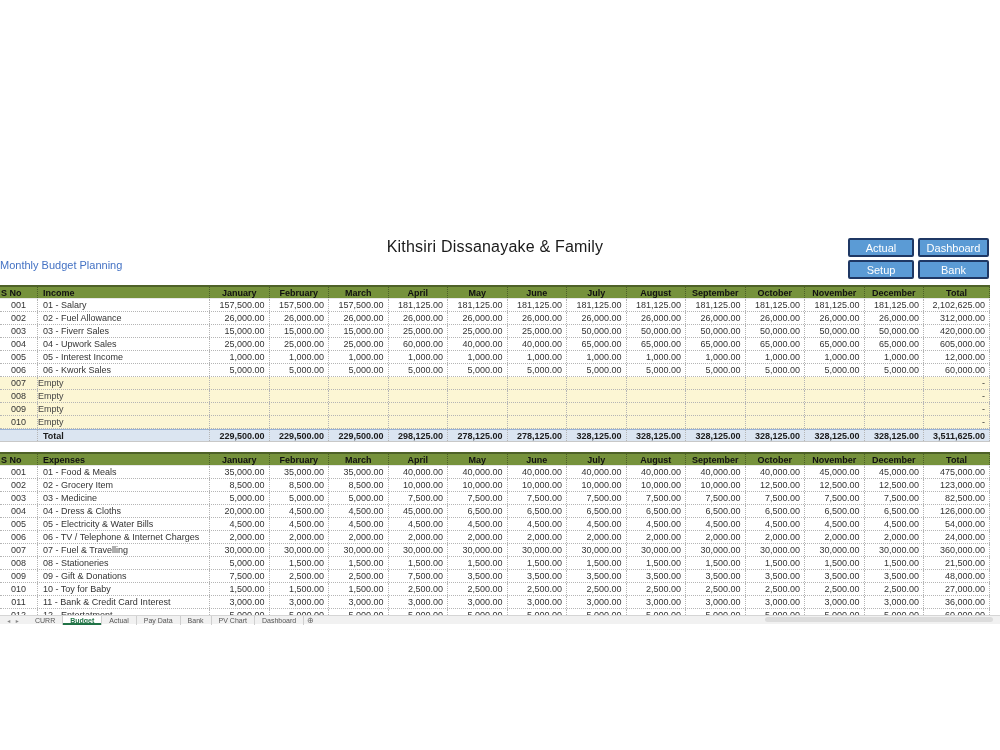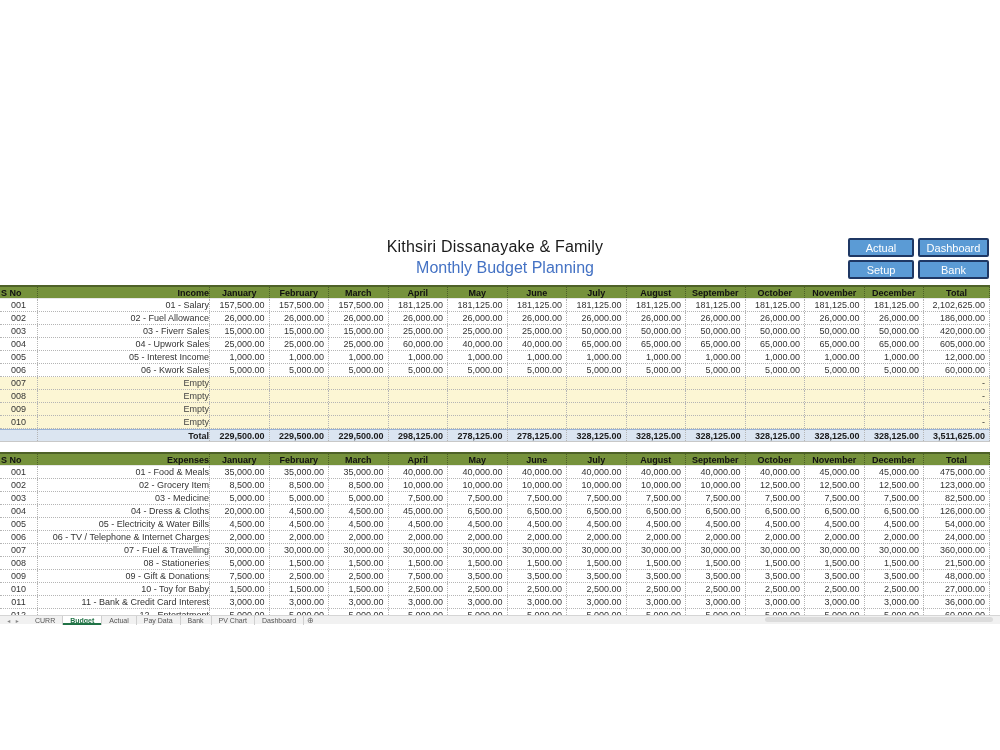--- a/index.html
+++ b/index.html
@@ -5,22 +5,22 @@
   html,body{margin:0;padding:0;}
   body{
     width:1000px;height:750px;background:#ffffff;position:relative;overflow:hidden;
     font-family:"Liberation Sans",sans-serif;
   }
   .page-title{
     position:absolute;top:238px;left:0;width:990px;text-align:center;
     font-size:16px;font-weight:normal;color:#1a1a1a;letter-spacing:.2px;
   }
   .page-subtitle{
-    position:absolute;top:259px;left:10px;width:990px;text-align:center;
-    font-size:16px;color:#4472C4;
+    position:absolute;top:259px;left:0;width:990px;text-align:left;
+    font-size:11px;color:#4472C4;
   }
   .nav-buttons{
     position:absolute;top:238px;left:848px;
     display:grid;grid-template-columns:66px 71px;grid-template-rows:19px 19px;gap:3px 4px;
   }
   .btn{
     background:#5B9BD5;border:2px solid #1F3864;border-radius:2px;color:#ffffff;
     font-size:11px;display:flex;align-items:center;justify-content:center;
     box-sizing:border-box;cursor:pointer;
   }
@@ -33,21 +33,21 @@
   }
   .thead{
     background:#76923C;font-weight:bold;color:#111;
     border-top:2px solid #4E6128;border-bottom:1px solid #e8e8e8;height:14px;line-height:12px;
   }
   .cell{
     box-sizing:border-box;border-right:1px dotted #b5b5b5;overflow:hidden;white-space:nowrap;
   }
   .thead .cell{border-right:1px dotted rgba(0,0,0,0.35);}
   .c-sno{width:38px;text-align:center;}
-  .c-name{width:172px;padding-left:5px;text-align:right;}
+  .c-name{width:172px;padding-left:5px;}
   .c-m{width:59.5px;text-align:right;padding-right:4px;}
   .c-total{width:66px;text-align:right;padding-right:4px;}
   .thead .c-sno{text-align:left;padding-left:1px;}
   .thead .c-m,.thead .c-total{text-align:center;padding-right:0;}
   .empty-row{background:#FCF6D4;}
   .empty-row .cell{background:#FCF6D4;}
   .empty-row .c-name{padding-left:0;color:#444;}
   .total-row{
     background:#DBE5F1;font-weight:bold;color:#1a1a1a;
     border-top:1px solid #9ab3d5;border-bottom:1px solid #c8c8c8;
@@ -133,21 +133,21 @@
       <div class="cell c-m">26,000.00</div>
       <div class="cell c-m">26,000.00</div>
       <div class="cell c-m">26,000.00</div>
       <div class="cell c-m">26,000.00</div>
       <div class="cell c-m">26,000.00</div>
       <div class="cell c-m">26,000.00</div>
       <div class="cell c-m">26,000.00</div>
       <div class="cell c-m">26,000.00</div>
       <div class="cell c-m">26,000.00</div>
       <div class="cell c-m">26,000.00</div>
-      <div class="cell c-total">186,000.00</div>
+      <div class="cell c-total">312,000.00</div>
     </div>
     <div class="trow">
       <div class="cell c-sno">003</div>
       <div class="cell c-name">03 - Fiverr Sales</div>
       <div class="cell c-m">15,000.00</div>
       <div class="cell c-m">15,000.00</div>
       <div class="cell c-m">15,000.00</div>
       <div class="cell c-m">25,000.00</div>
       <div class="cell c-m">25,000.00</div>
       <div class="cell c-m">25,000.00</div>

